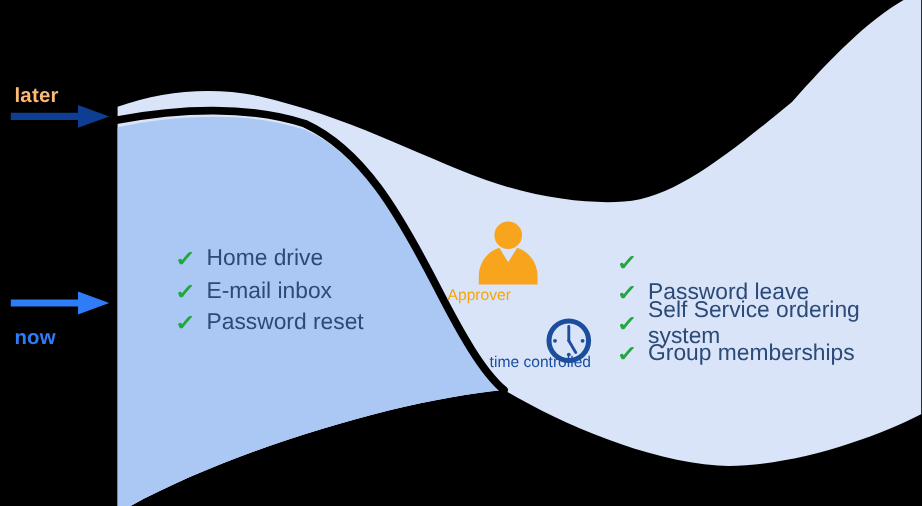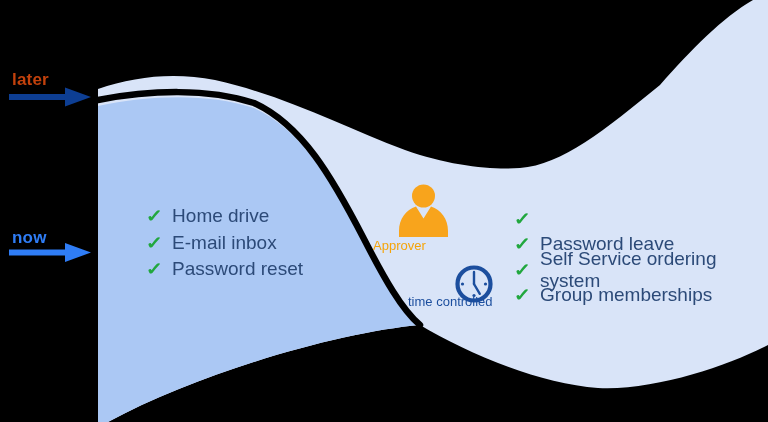--- a/index.html
+++ b/index.html
@@ -3,22 +3,22 @@
 <meta charset="utf-8">
 <style>
   html,body{margin:0;padding:0;background:#000;}
   #stage{
     position:relative;width:768px;height:422px;background:#000;
     font-family:"Liberation Sans",sans-serif;overflow:hidden;
   }
   #shapes{position:absolute;left:0;top:0;width:768px;height:422px;display:block;}
   .overlay{position:absolute;white-space:nowrap;}
   .flow-label{font-size:17px;font-weight:bold;letter-spacing:.2px;}
-  .flow-label.later{color:#c2410c;}
-  .flow-label.now{color:#2f7df6;}
+  .flow-label.later{color:#fdba74;}
+  .flow-label.now{color:#2f7df6;margin-top:44px;}
   .svc-list{position:absolute;display:flex;flex-direction:column;}
   .svc-row{display:flex;align-items:center;gap:10px;}
   .svc-row .check{color:#21a73e;font-size:18px;font-weight:bold;line-height:1;transform:scaleX(1.15);}
   .svc-row .svc-label{color:#2c4a78;font-size:19px;}
   #now-list{left:147px;top:203px;}
   #now-list .svc-row{height:26.5px;}
   #later-list{left:515px;top:206px;}
   #later-list .svc-row{height:25.5px;}
   .caption{font-size:13px;}
   #approver-label{left:373px;top:238px;width:101px;color:#f5a40a;}

